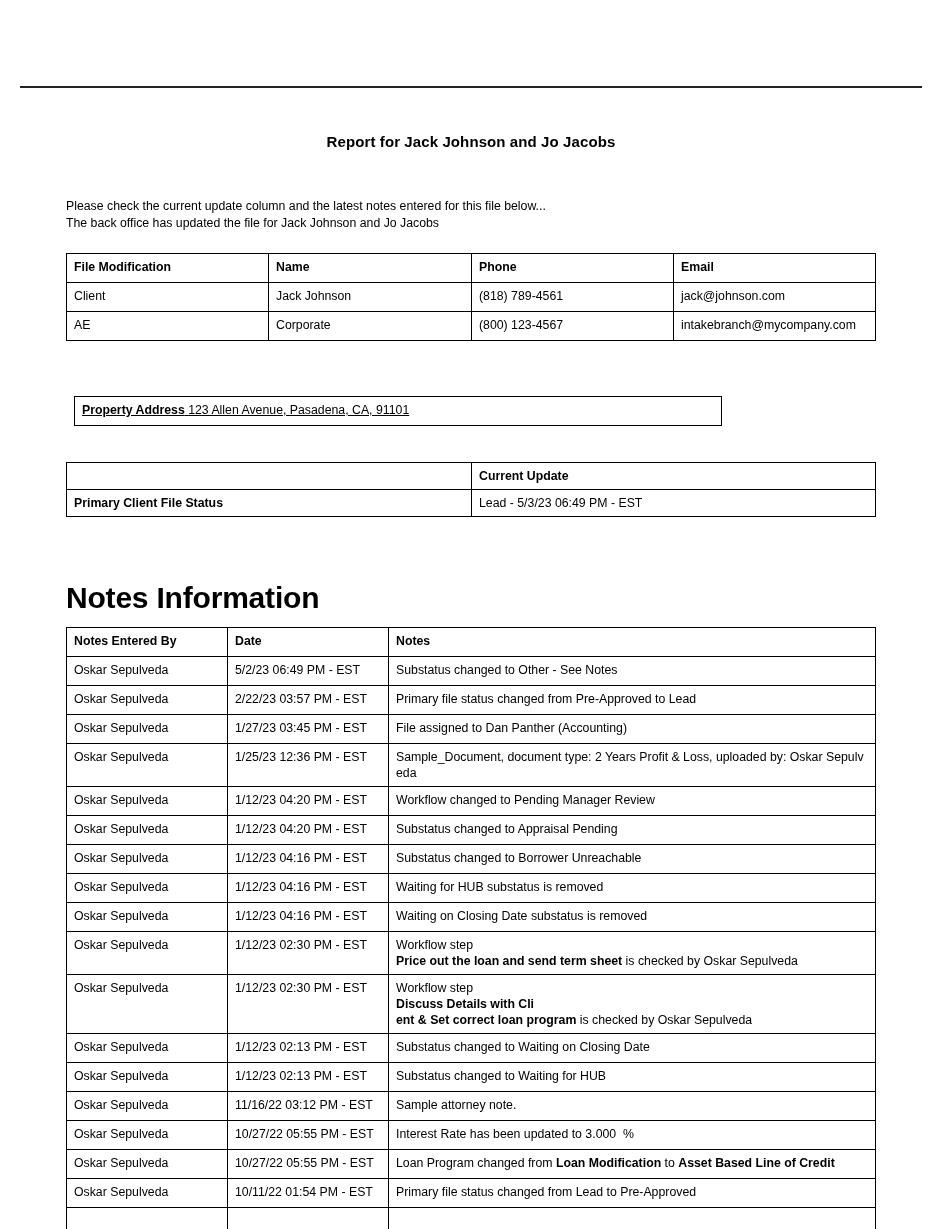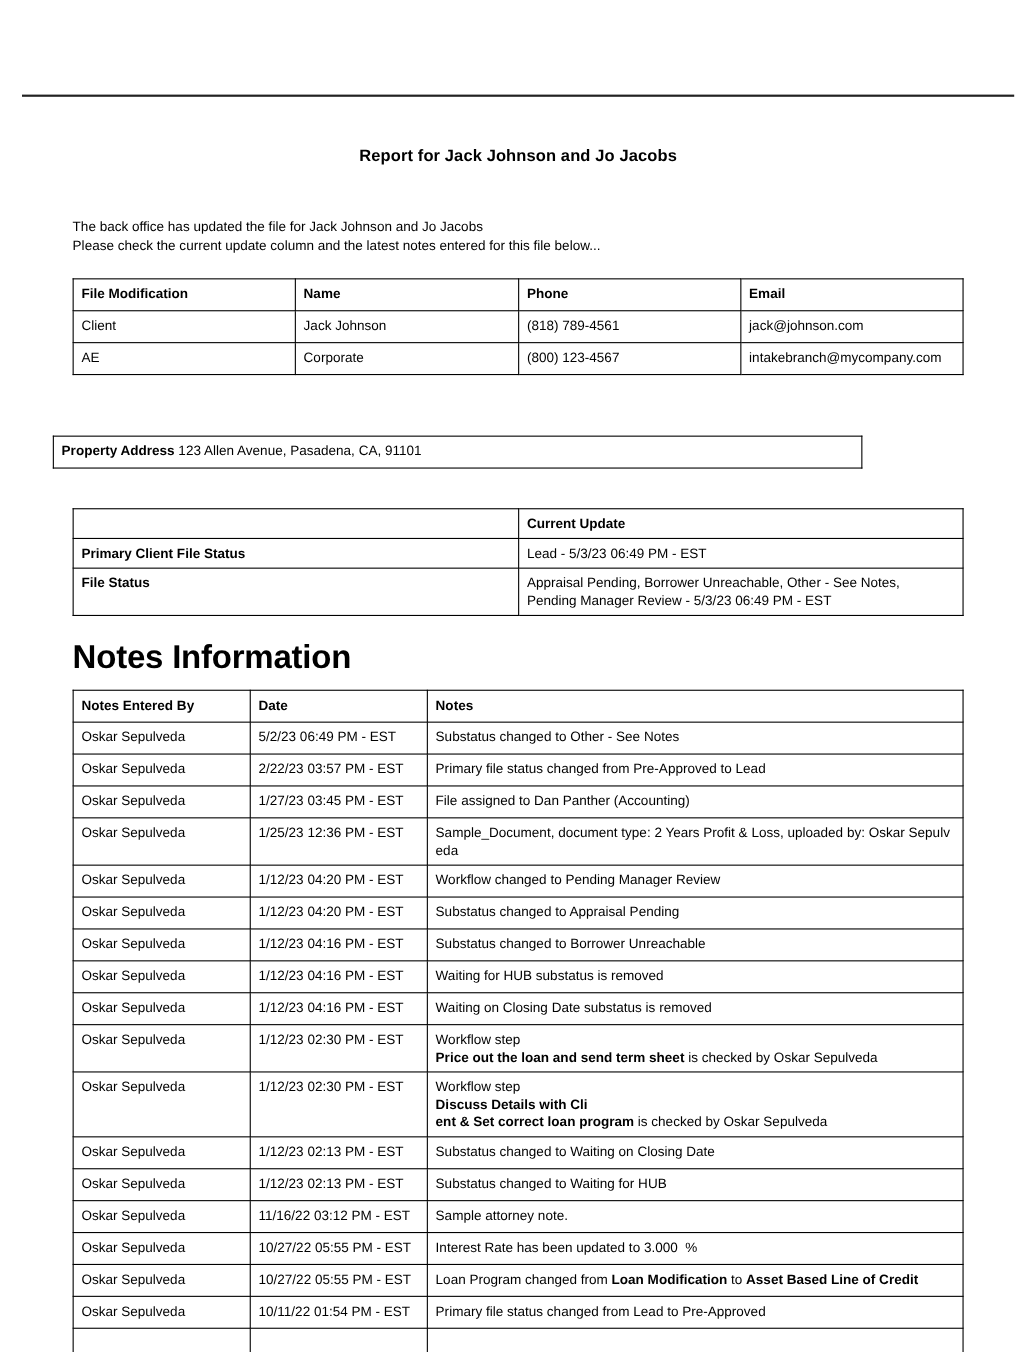--- a/index.html
+++ b/index.html
@@ -79,23 +79,24 @@
     position: absolute;
     left: 66px;
     top: 253px;
     width: 809px;
   }
   .contact-table th, .contact-table td { height: 18px; }
 
   
   .address-table {
     position: absolute;
-    left: 48px;
+    left: 74px;
     top: 396px;
-    width: 736px;
+    width: 648px;
+    text-decoration: underline;
   }
   .address-table td { height: 18px; }
 
   
   .status-table {
     position: absolute;
     left: 66px;
     top: 462px;
     width: 809px;
   }
@@ -125,22 +126,22 @@
 </head>
 <body>
 
 <div class="page">
 
   <div class="top-rule"></div>
 
   <div class="doc-title">Report for Jack Johnson and Jo Jacobs</div>
 
   <div class="intro">
+    <div>Please check the current update column and the latest notes entered for this file below...</div>
     <div>The back office has updated the file for Jack Johnson and Jo Jacobs</div>
-    <div>Please check the current update column and the latest notes entered for this file below...</div>
   </div>
 
   <table class="doc contact-table">
     <colgroup>
       <col style="width:202px">
         <col style="width:203px">
         <col style="width:202px">
         <col style="width:202px">
     </colgroup>
     <thead>
@@ -182,24 +183,20 @@
     </colgroup>
     <tbody>
       <tr>
         <td></td>
         <td class="hdr">Current Update</td>
       </tr>
       <tr>
         <td class="hdr">Primary Client File Status</td>
         <td>Lead - 5/3/23 06:49 PM - EST</td>
       </tr>
-      <tr>
-        <td class="hdr">File Status</td>
-        <td><span>Appraisal Pending, Borrower Unreachable, Other - See Notes,</span><br><span>Pending Manager Review - 5/3/23 06:49 PM - EST</span></td>
-      </tr>
     </tbody>
   </table>
 
   <div class="notes-heading">Notes Information</div>
 
   <table class="doc notes-table">
     <colgroup>
       <col style="width:161px">
         <col style="width:161px">
         <col style="width:487px">

